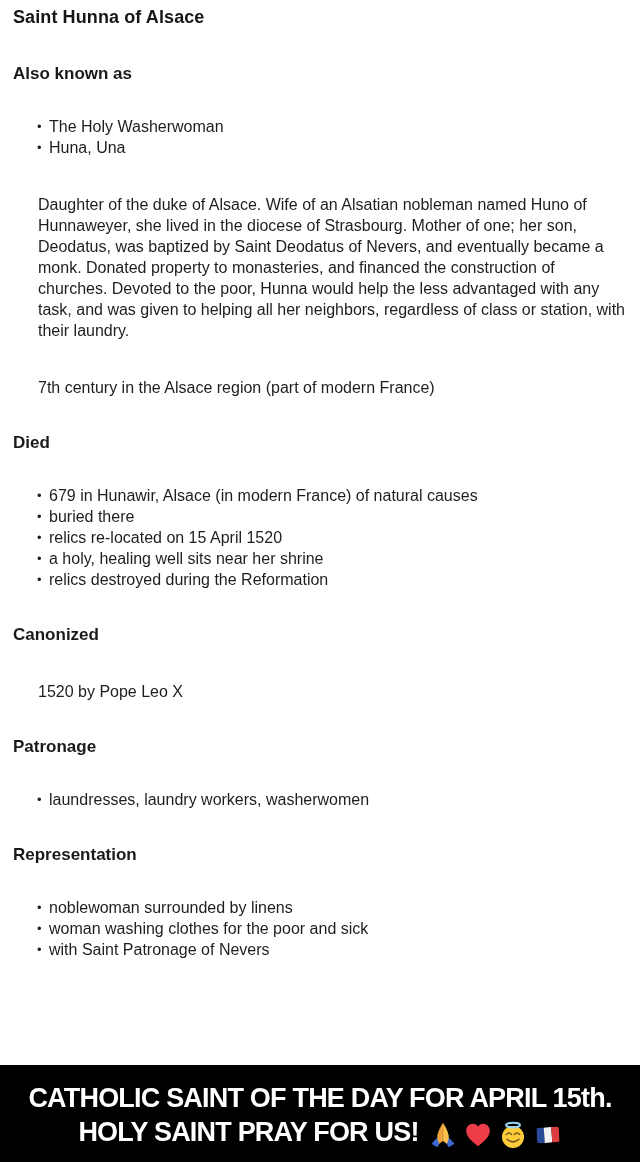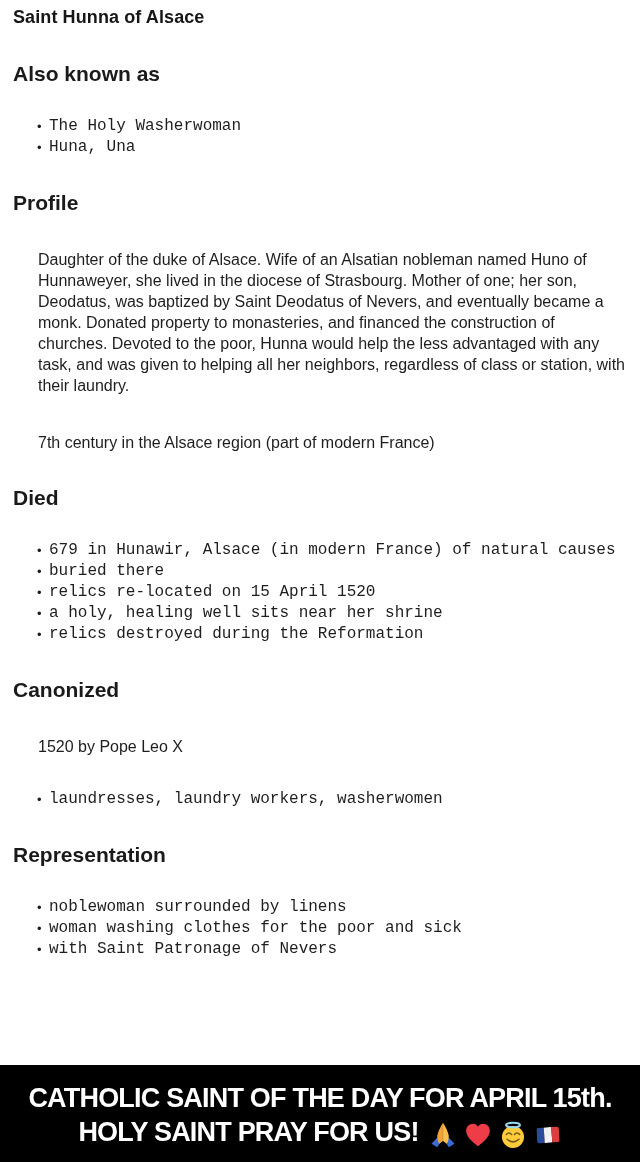--- a/index.html
+++ b/index.html
@@ -14,29 +14,29 @@
   .content {
     flex: 1 1 auto;
     padding: 6px 14px 0 13px;
     overflow: hidden;
   }
   .doc-title {
     font-size: 18px; line-height: 22px; font-weight: 700;
     color: #161616; margin: 0 0 35px 0; letter-spacing: 0.1px;
   }
   .sec-heading {
-    font-size: 21px; line-height: 21px; font-weight: 700;
+    font-size: 17px; line-height: 21px; font-weight: 700;
     color: #1a1a1a; margin: 34px 0 0 0;
   }
   .sec-body { margin-top: 32px; font-size: 16px; line-height: 21px; }
   .para { padding-left: 25px; max-width: 592px; margin-top: 36px; }
   .bullets { padding-left: 24px; }
   .bl { display: flex; }
   .dot { flex: 0 0 12px; width: 12px; font-size: 13px; line-height: 21px; }
-  .bt { flex: 1 1 auto; font-family: Liberation Mono, monospace; }
+  .bt { flex: 1 1 auto; }
   .footer {
     flex: 0 0 97px; height: 97px;
     background: #000000; color: #ffffff;
     display: flex; flex-direction: column;
     justify-content: center; align-items: center;
     padding-top: 2px; box-sizing: border-box;
   }
   .f-line1, .f-line2 {
     font-size: 27px; font-weight: 700; line-height: 34px;
     letter-spacing: -0.8px; white-space: nowrap;
@@ -59,21 +59,20 @@
         <span class="bt">The Holy Washerwoman</span>
       </div>
       <div class="bl">
         <span class="dot">•</span>
         <span class="bt">Huna, Una</span>
       </div>
     </div>
   </section>
 
   <section>
-    <h2 class="sec-heading">Profile</h2>
     <div class="sec-body para">Daughter of the duke of Alsace. Wife of an Alsatian nobleman named Huno of Hunnaweyer, she lived in the diocese of Strasbourg. Mother of one; her son, Deodatus, was baptized by Saint Deodatus of Nevers, and eventually became a monk. Donated property to monasteries, and financed the construction of churches. Devoted to the poor, Hunna would help the less advantaged with any task, and was given to helping all her neighbors, regardless of class or station, with their laundry.</div>
   </section>
 
   <section>
     <div class="sec-body para">7th century in the Alsace region (part of modern France)</div>
   </section>
 
   <section>
     <h2 class="sec-heading">Died</h2>
     <div class="sec-body bullets">
@@ -99,20 +98,21 @@
       </div>
     </div>
   </section>
 
   <section>
     <h2 class="sec-heading">Canonized</h2>
     <div class="sec-body para">1520 by Pope Leo X</div>
   </section>
 
   <section>
+    <h2 class="sec-heading">Patronage</h2>
     <div class="sec-body bullets">
       <div class="bl">
         <span class="dot">•</span>
         <span class="bt">laundresses, laundry workers, washerwomen</span>
       </div>
     </div>
   </section>
 
   <section>
     <h2 class="sec-heading">Representation</h2>

